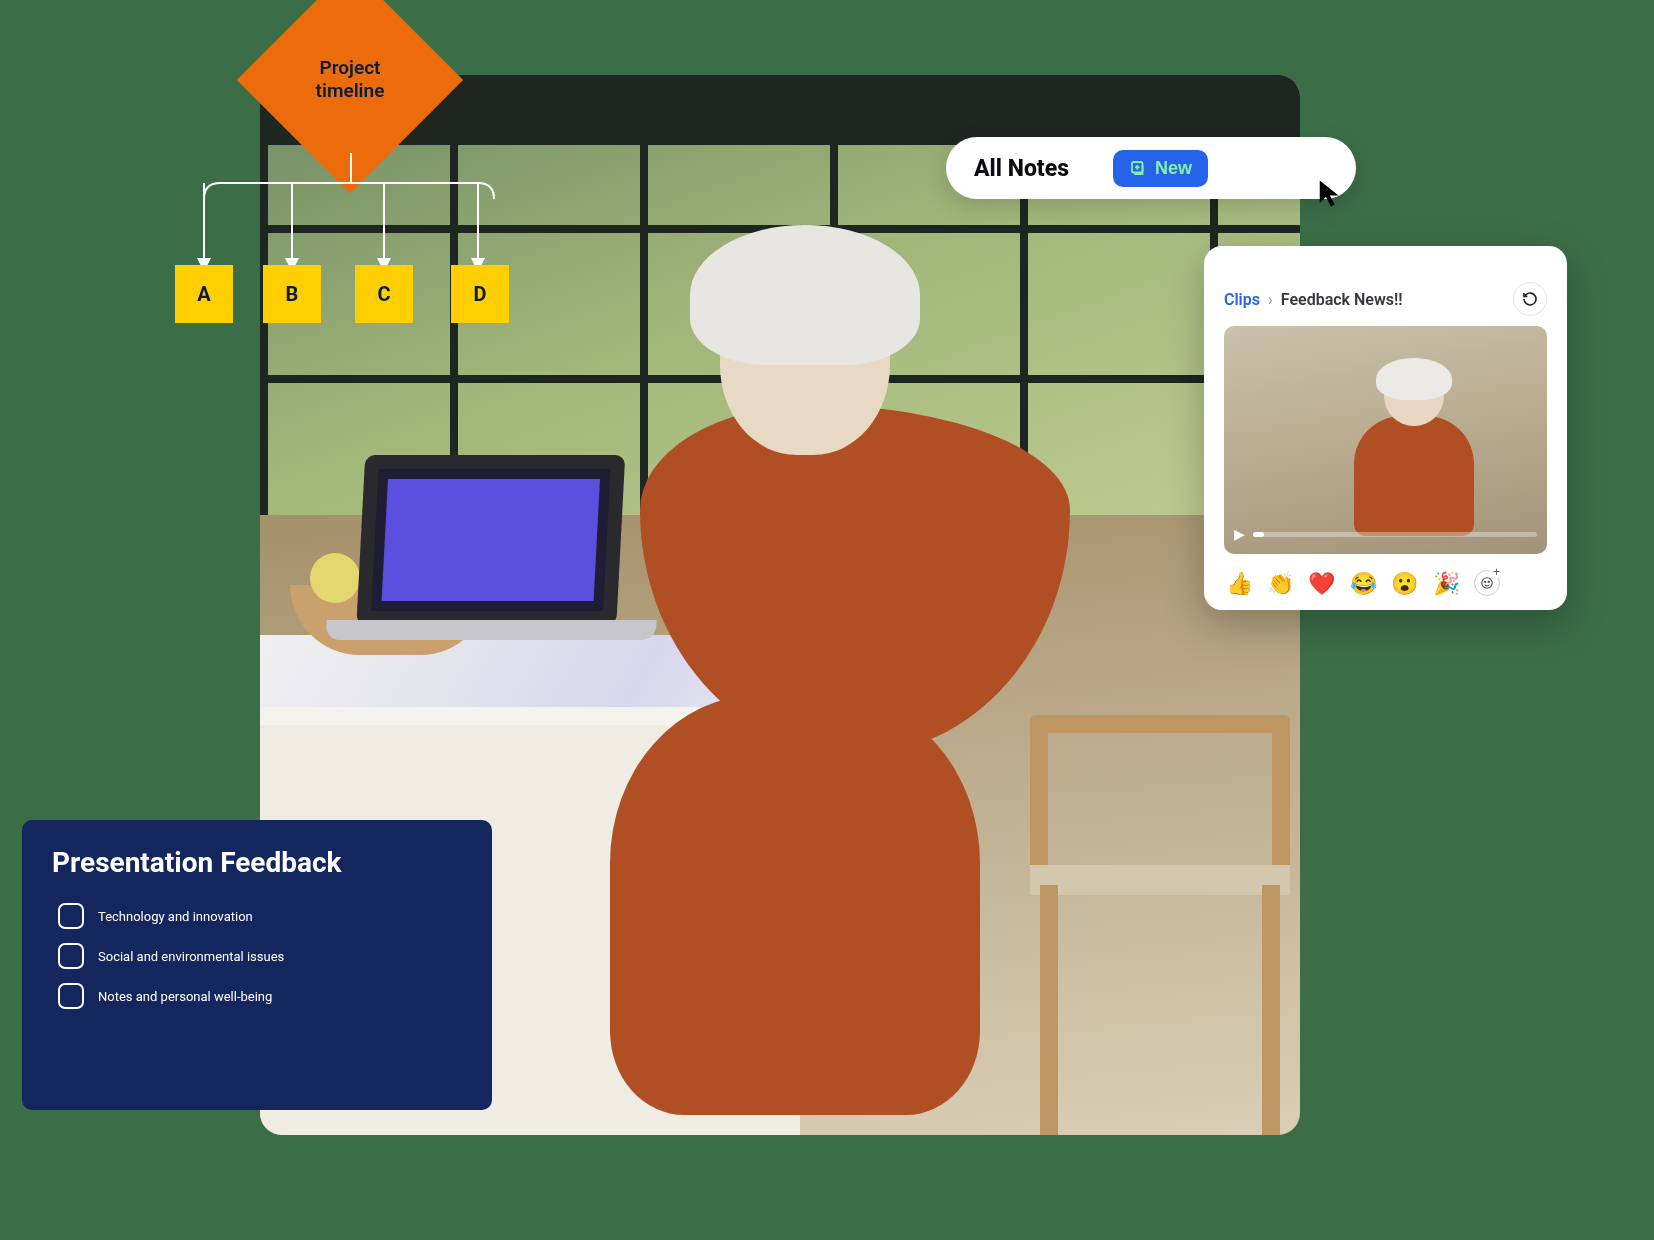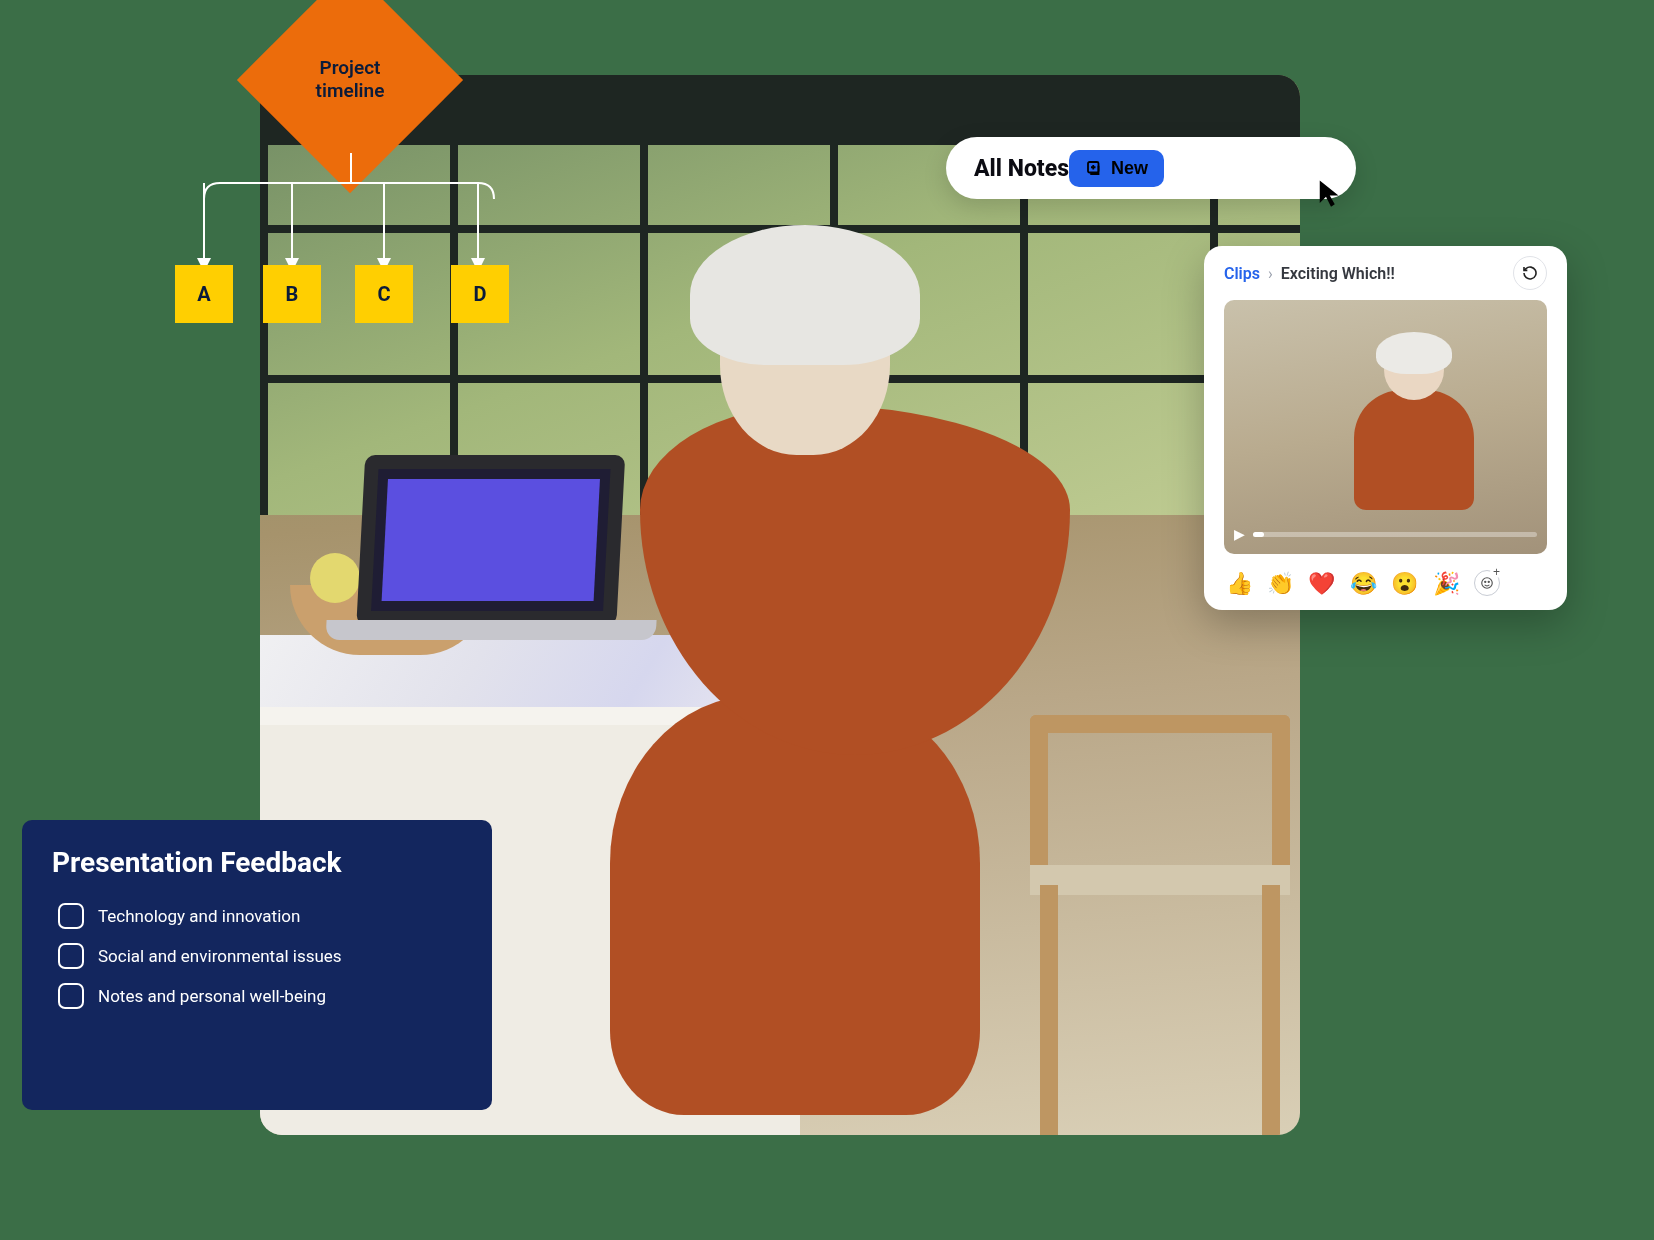--- a/index.html
+++ b/index.html
@@ -120,32 +120,32 @@
   
   .allnotes{
     position:absolute; left:946px; top:137px; width:410px; height:62px;
     background:#fff; border-radius:34px; display:flex; align-items:center;
     justify-content:flex-start; padding:0 14px 0 28px;
     box-shadow: 0 8px 24px rgba(0,0,0,.15);
   }
   .allnotes .title{font-weight:800; font-size:23px; color:#0b0b12;}
   .newbtn{
     display:flex; align-items:center; gap:8px;
-    background:#2563eb; color:#000000; border:none; border-radius:10px;
-    font-weight:700; font-size:18px; padding:8px 16px; cursor:pointer;
+    background:#2563eb; color:#86efac; border:none; border-radius:10px;
+    font-weight:700; font-size:18px; padding:8px 16px; cursor:pointer;margin-left:44px;
   }
   .newbtn svg{width:18px;height:18px;}
   .cursor{
     position:absolute; left:1316px; top:178px; width:30px; height:30px;
   }
 
   
   .clips{
     position:absolute; left:1204px; top:246px; width:363px; height:364px;
-    background:#fff; border-radius:18px; padding:10px 20px 14px;
+    background:#fff; border-radius:18px; padding:36px 20px 14px;
     box-shadow: 0 14px 40px rgba(0,0,0,.25);
     display:flex; flex-direction:column; gap:10px;
   }
   .clips .bc{display:flex; align-items:center; justify-content:space-between;}
   .crumbs{display:flex; align-items:center; gap:8px; font-size:16px;}
   .crumbs .root{color:#2563eb; font-weight:600;}
   .crumbs .sep{color:#9aa0ad;}
   .crumbs .leaf{color:#35383f; font-weight:600;}
   .refresh{
     width:34px;height:34px;border:1px solid #e1e3e8;border-radius:50%;
@@ -178,21 +178,21 @@
     background:#fff;border-radius:50%;width:12px;height:12px;line-height:12px;text-align:center;}
 
   
   .feedback{
     position:absolute; left:22px; top:820px; width:470px; height:290px;
     background:#13265e; color:#fff; border-radius:10px; padding:26px 30px;
   }
   .feedback h2{font-size:28px; font-weight:700; margin-bottom:24px;}
   .feedback .q{font-size:20px; margin-bottom:18px;}
   .feedback ul{list-style:none; display:flex; flex-direction:column; gap:14px; padding-left:6px;}
-  .feedback li{display:flex; align-items:center; gap:14px; font-size:17px;}
+  .feedback li{display:flex; align-items:center; gap:14px; font-size:13px;}
   .cb{
     width:26px;height:26px;border:2px solid #fff;border-radius:7px;
     background:transparent; flex:none;
   }
 </style>
 </head>
 <body>
 
 <div class="hero">
   <div class="windows"></div>
@@ -259,21 +259,21 @@
 </div>
 <svg class="cursor" viewBox="0 0 24 24">
   <path d="M3 2 L3 20 L8 15 L12 23 L15 21 L11 14 L18 14 Z" fill="#000"></path>
 </svg>
 
 <div class="clips">
   <div class="bc">
     <div class="crumbs">
       <span class="root">Clips</span>
       <span class="sep">›</span>
-      <span class="leaf">Exciting Which!!</span>
+      <span class="leaf">Feedback News!!</span>
     </div>
     <button class="refresh">
       <svg width="16" height="16" viewBox="0 0 24 24" fill="none" stroke="#222" stroke-width="2.4">
         <path d="M3 12a9 9 0 1 0 3-6.7L3 8"></path>
           <path d="M3 3v5h5"></path>
       </svg>
     </button>
   </div>
   <div class="thumb">
     <div class="mini-person">

